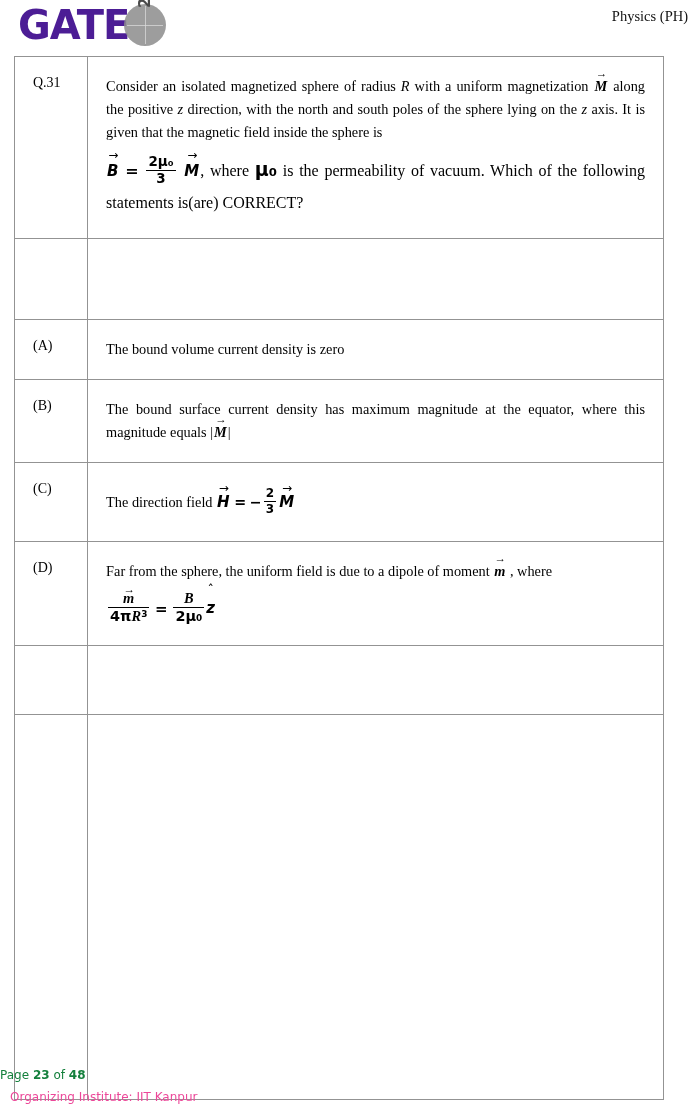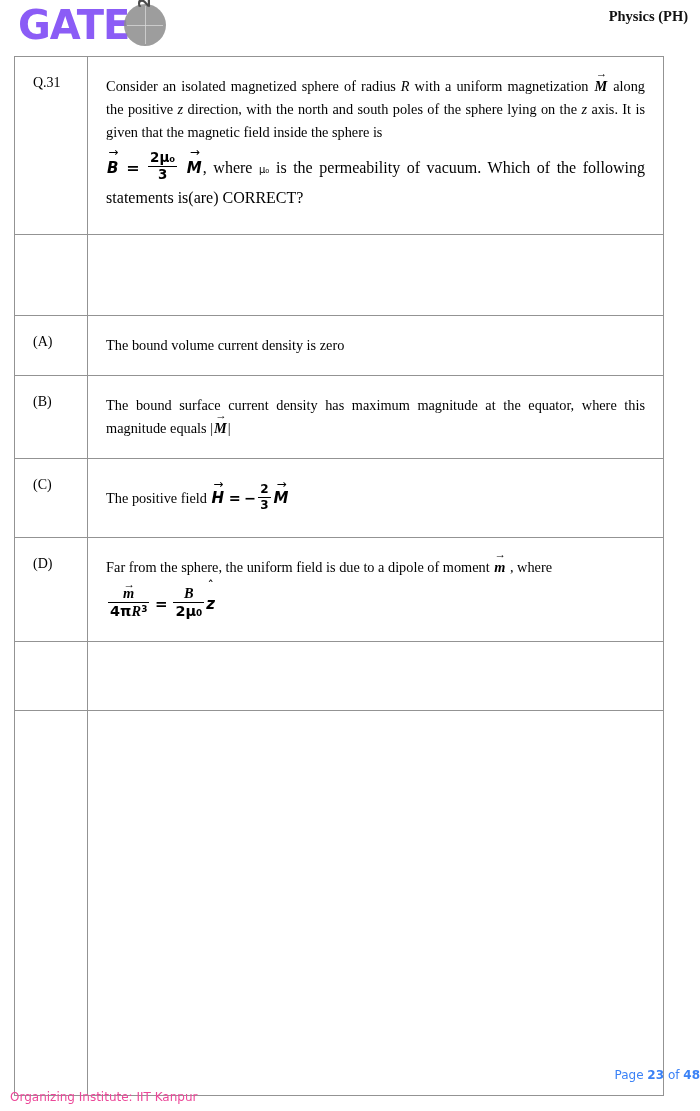--- a/index.html
+++ b/index.html
@@ -62,41 +62,41 @@
     opacity: .7;
   }
   .logo-word {
     position: absolute;
     left: 0;
     top: 0;
     font-family: "DejaVu Sans", sans-serif;
     font-weight: bold;
     font-size: 40px;
     letter-spacing: -1px;
-    color: #8b5cf6;
+    color: #4c1d95;
     line-height: 46px;
   }
   .logo-year {
     position: absolute;
     left: 118px;
     top: 6px;
     font-family: "DejaVu Sans", sans-serif;
     font-weight: bold;
     font-size: 15px;
     color: #4a4a4a;
     transform: rotate(-90deg);
     transform-origin: left top;
     white-space: nowrap;
   }
   .paper-title {
     position: absolute;
     right: 12px;
     top: 8px;
     font-family: "Liberation Serif", serif;
-    font-weight: bold;
+    font-weight: normal;
     font-size: 14.5px;
     color: #111;
   }
 
   
   .q-table {
     position: absolute;
     left: 14px;
     top: 56px;
     width: 650px;
@@ -211,35 +211,35 @@
     font-family: "DejaVu Sans", sans-serif;
     font-weight: bold;
   }
   .bigmath {
     font-family: "DejaVu Sans", sans-serif;
     font-weight: bold;
     font-size: 15px;
   }
   .inlinemath {
     font-family: "DejaVu Sans", sans-serif;
-    font-weight: normal;
-    font-size: 10px;
+    font-weight: bold;
+    font-size: 19px;
   }
   sup.exp { font-size: .62em; vertical-align: .45em; }
 
   
   .footer-page {
     position: absolute;
     left: 0;
     top: 1068px;
     width: 700px;
-    text-align: right;
+    text-align: left;
     font-family: "DejaVu Sans", sans-serif;
     font-size: 12px;
-    color: #3b82f6;
+    color: #15803d;
   }
   .footer-page b { font-weight: bold; }
   .footer-inst {
     position: absolute;
     left: 10px;
     top: 1090px;
     font-family: "DejaVu Sans", sans-serif;
     font-size: 12px;
     color: #ec4899;
   }
@@ -286,21 +286,21 @@
       <td class="lbl">(B)</td>
       <td class="body-cell">
         <span>The bound surface current density has maximum magnitude at the equator, where this magnitude equals |</span><span class="vec"><span class="arr"></span><span>M</span></span><span>|</span>
       </td>
     </tr>
 
     <tr>
       <td class="lbl">(C)</td>
       <td class="body-cell nojust">
         <span style="display:inline-block;padding:6px 0 8px 0;">
-          <span>The positive field </span><span class="vec bigmath"><span class="arr"></span><span>H</span></span> <span class="mathsym">=</span> <span class="mathsym">−</span><span class="frac"><span class="num">2</span><span class="den">3</span></span><span class="vec bigmath"><span class="arr"></span><span>M</span></span>
+          <span>The direction field </span><span class="vec bigmath"><span class="arr"></span><span>H</span></span> <span class="mathsym">=</span> <span class="mathsym">−</span><span class="frac"><span class="num">2</span><span class="den">3</span></span><span class="vec bigmath"><span class="arr"></span><span>M</span></span>
         </span>
       </td>
     </tr>
 
     <tr>
       <td class="lbl">(D)</td>
       <td class="body-cell nojust">
         <span>Far from the sphere, the uniform field is due to a dipole of moment </span><span class="vec"><span class="arr"></span><span>m</span></span><span> , where</span>
         <span class="mathline" style="font-size:15px;line-height:2.2;"><span class="frac" style="font-size:.96em;vertical-align:-0.5em;"><span class="num"><span class="vec"><span class="arr"></span><span>m</span></span></span><span class="den"><span>4π</span><span class="mi" style="font-weight:bold;">R</span><sup class="exp">3</sup></span></span> <span class="mathsym">=</span> <span class="frac" style="font-size:.96em;vertical-align:-0.5em;"><span class="num"><span class="mi" style="font-weight:bold;">B</span></span><span class="den">2μ₀</span></span><span class="hat bigmath"><span class="cap"></span><span>z</span></span></span>
       </td>

